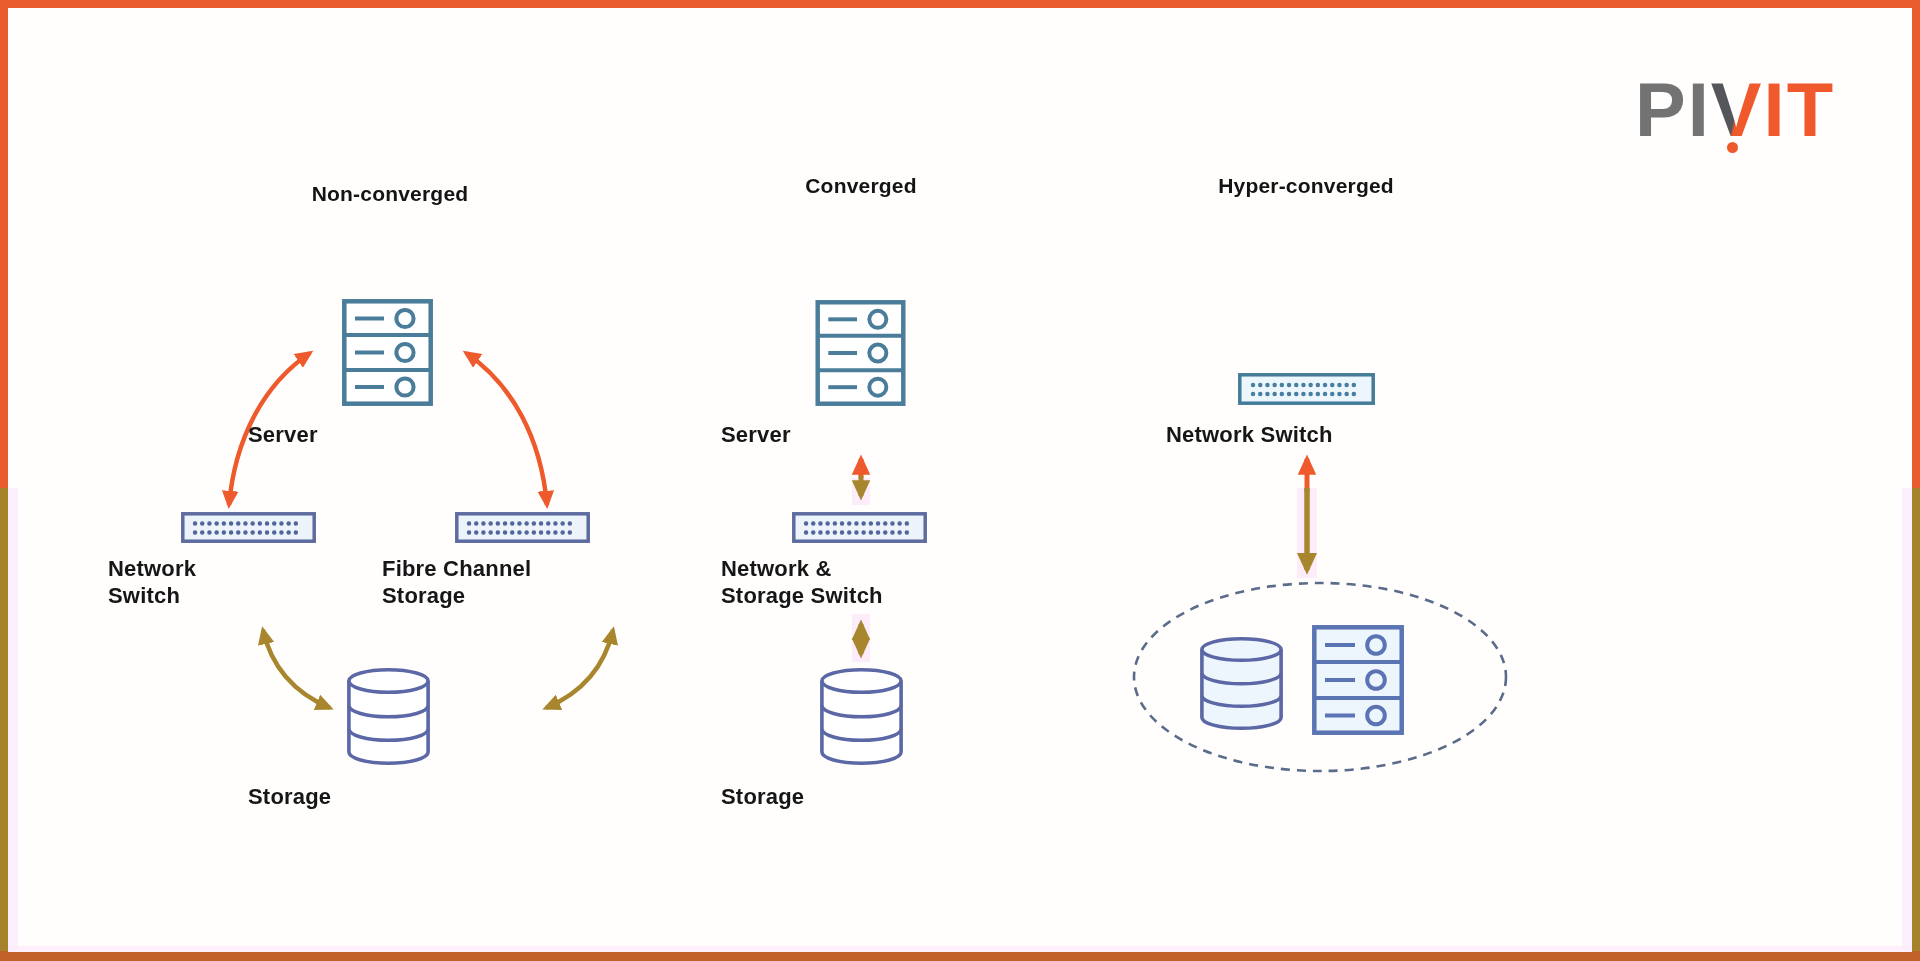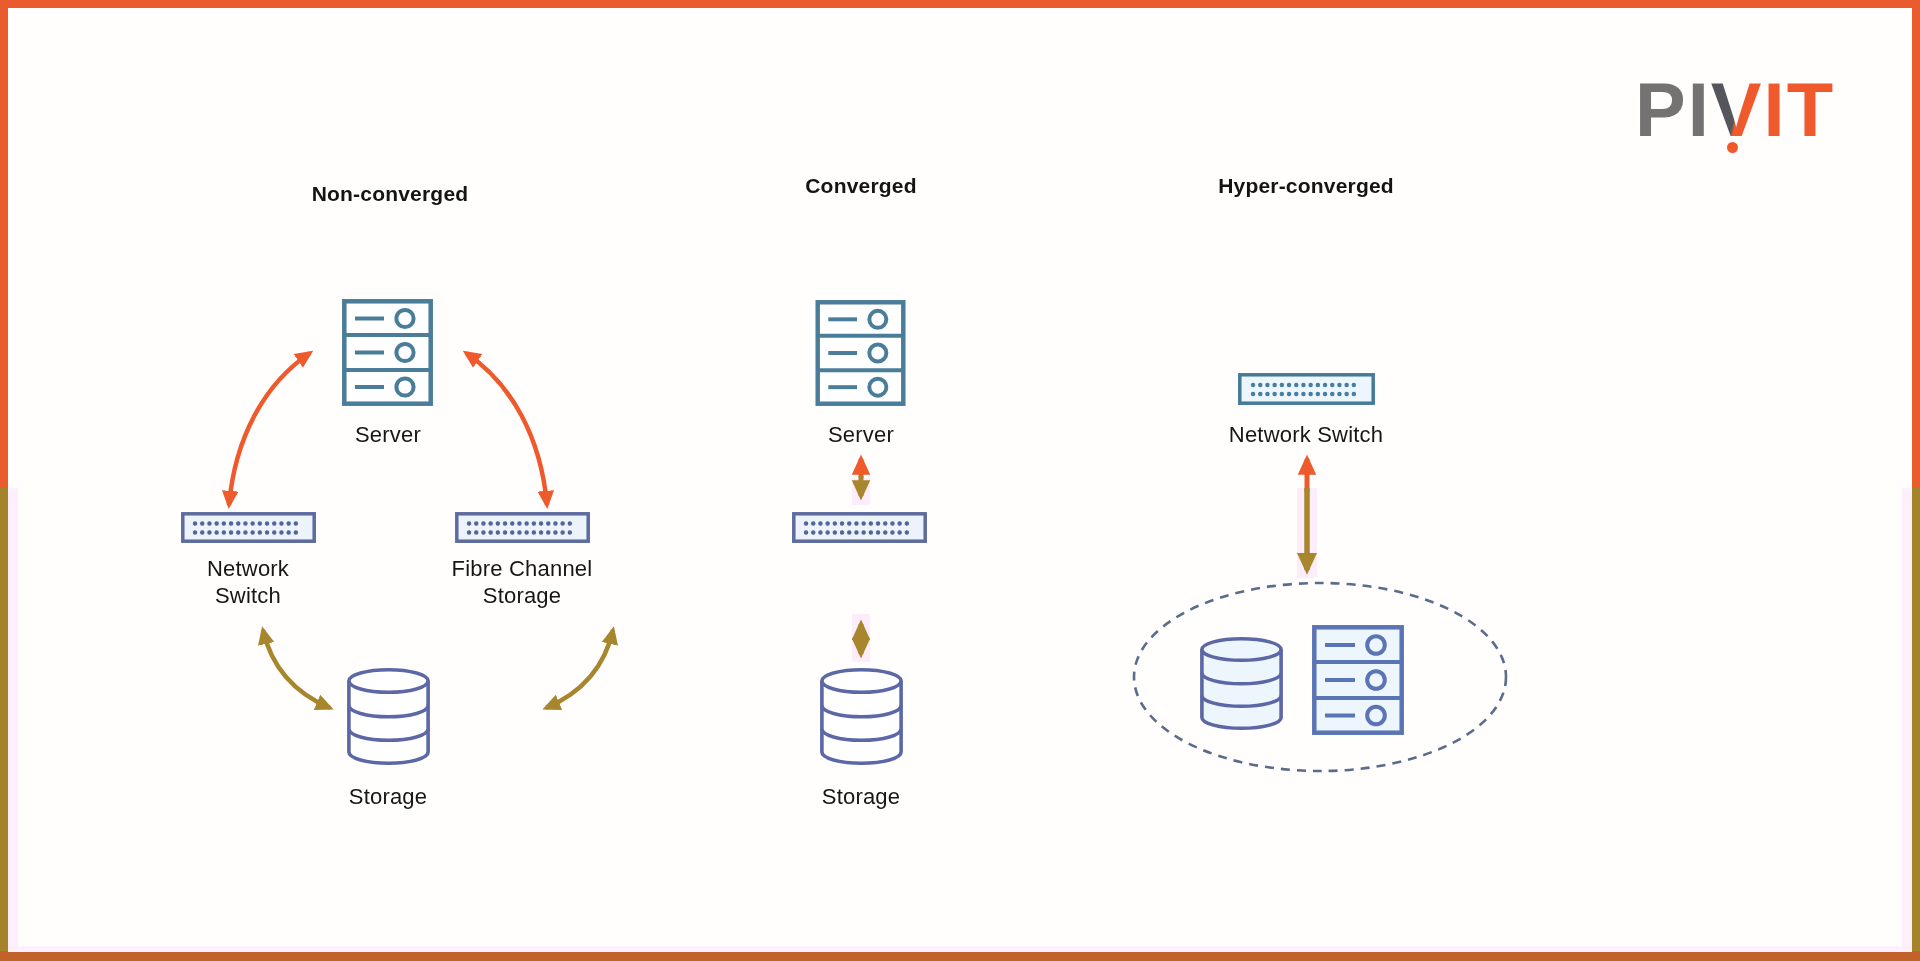--- a/index.html
+++ b/index.html
@@ -22,22 +22,22 @@
   .ps-bottom{left:8px;top:946px;width:1904px;height:6px;}
 
   
   .col-title{
     position:absolute;
     font-size:21px;font-weight:bold;color:#141414;
     text-align:center;width:400px;letter-spacing:.2px;
   }
   .lbl{
     position:absolute;
-    font-size:22px;font-weight:normal;color:#161616;
-    text-align:center;width:280px;line-height:27px;
+    font-size:22px;font-weight:bold;color:#161616;
+    width:280px;line-height:27px;
     white-space:pre-line;letter-spacing:.2px;
   }
 
   
   .logo{position:absolute;left:1635px;top:72px;width:210px;height:80px;
         font-size:76px;font-weight:bold;line-height:76px;letter-spacing:2px;}
   .logo .lg{color:#737373;}
   .logo .lv{
     background:linear-gradient(104deg,#54565b 48%,#f0592b 52%);
     -webkit-background-clip:text;background-clip:text;color:transparent;
@@ -151,20 +151,22 @@
     <circle cx="63" cy="53.5" r="8.6" fill="none" stroke="#4a7d99" stroke-width="4"></circle>
     <circle cx="63" cy="88" r="8.6" fill="none" stroke="#4a7d99" stroke-width="4"></circle>
   </svg>
   <div class="lbl" style="left:721px;top:421px;">Server</div>
 
   <svg class="icon" style="left:792px;top:512px;" width="135" height="31" viewBox="0 0 135 31">
     <rect x="1.8" y="1.8" width="131.4" height="27.4" fill="#edf3fa" stroke="#5d6b9e" stroke-width="3.5"></rect>
     <line x1="14" y1="11.5" x2="121" y2="11.5" stroke="#51669c" stroke-width="4.4" stroke-dasharray="0.1 7.1" stroke-linecap="round"></line>
     <line x1="14" y1="20.5" x2="121" y2="20.5" stroke="#51669c" stroke-width="4.4" stroke-dasharray="0.1 7.1" stroke-linecap="round"></line>
   </svg>
+  <div class="lbl" style="left:721px;top:555px;">Network &amp;
+Storage Switch</div>
 
   <svg class="icon" style="left:820px;top:668px;" width="83" height="97" viewBox="0 0 83 97">
     <path d="M1.9 13 L1.9 84 A39.6 11.2 0 0 0 81.1 84 L81.1 13" fill="#ffffff" stroke="#5c68a6" stroke-width="3.6"></path>
     <ellipse cx="41.5" cy="13" rx="39.6" ry="11.2" fill="#ffffff" stroke="#5c68a6" stroke-width="3.6"></ellipse>
     <path d="M1.9 37.5 A39.6 11.2 0 0 0 81.1 37.5" fill="none" stroke="#5c68a6" stroke-width="3.6"></path>
     <path d="M1.9 61 A39.6 11.2 0 0 0 81.1 61" fill="none" stroke="#5c68a6" stroke-width="3.6"></path>
   </svg>
   <div class="lbl" style="left:721px;top:783px;">Storage</div>
 
   <svg class="icon" style="left:1238px;top:373px;" width="137" height="32" viewBox="0 0 137 32">

